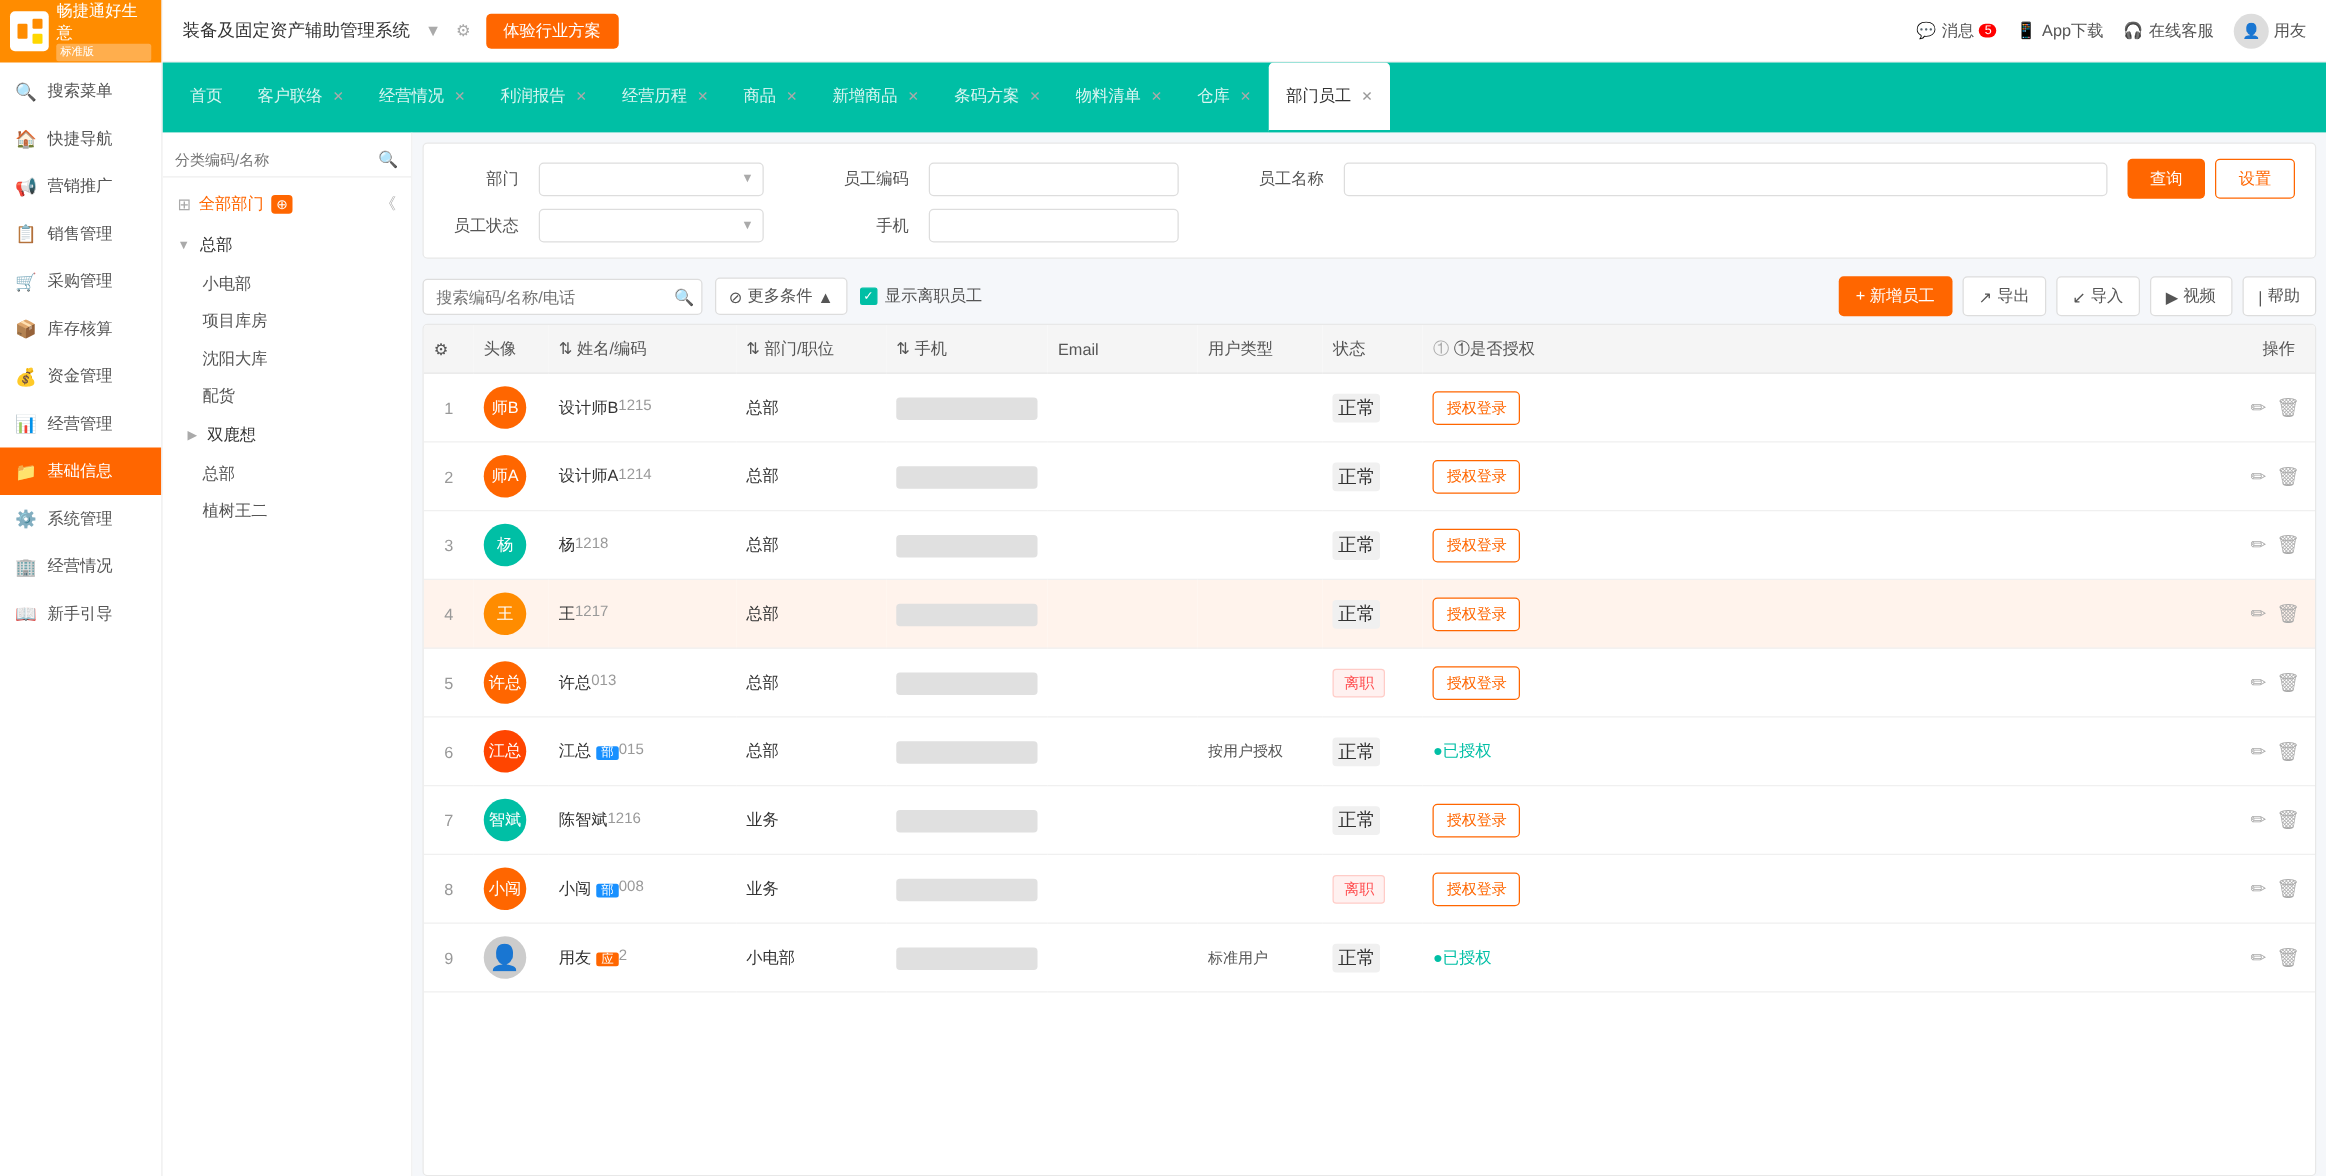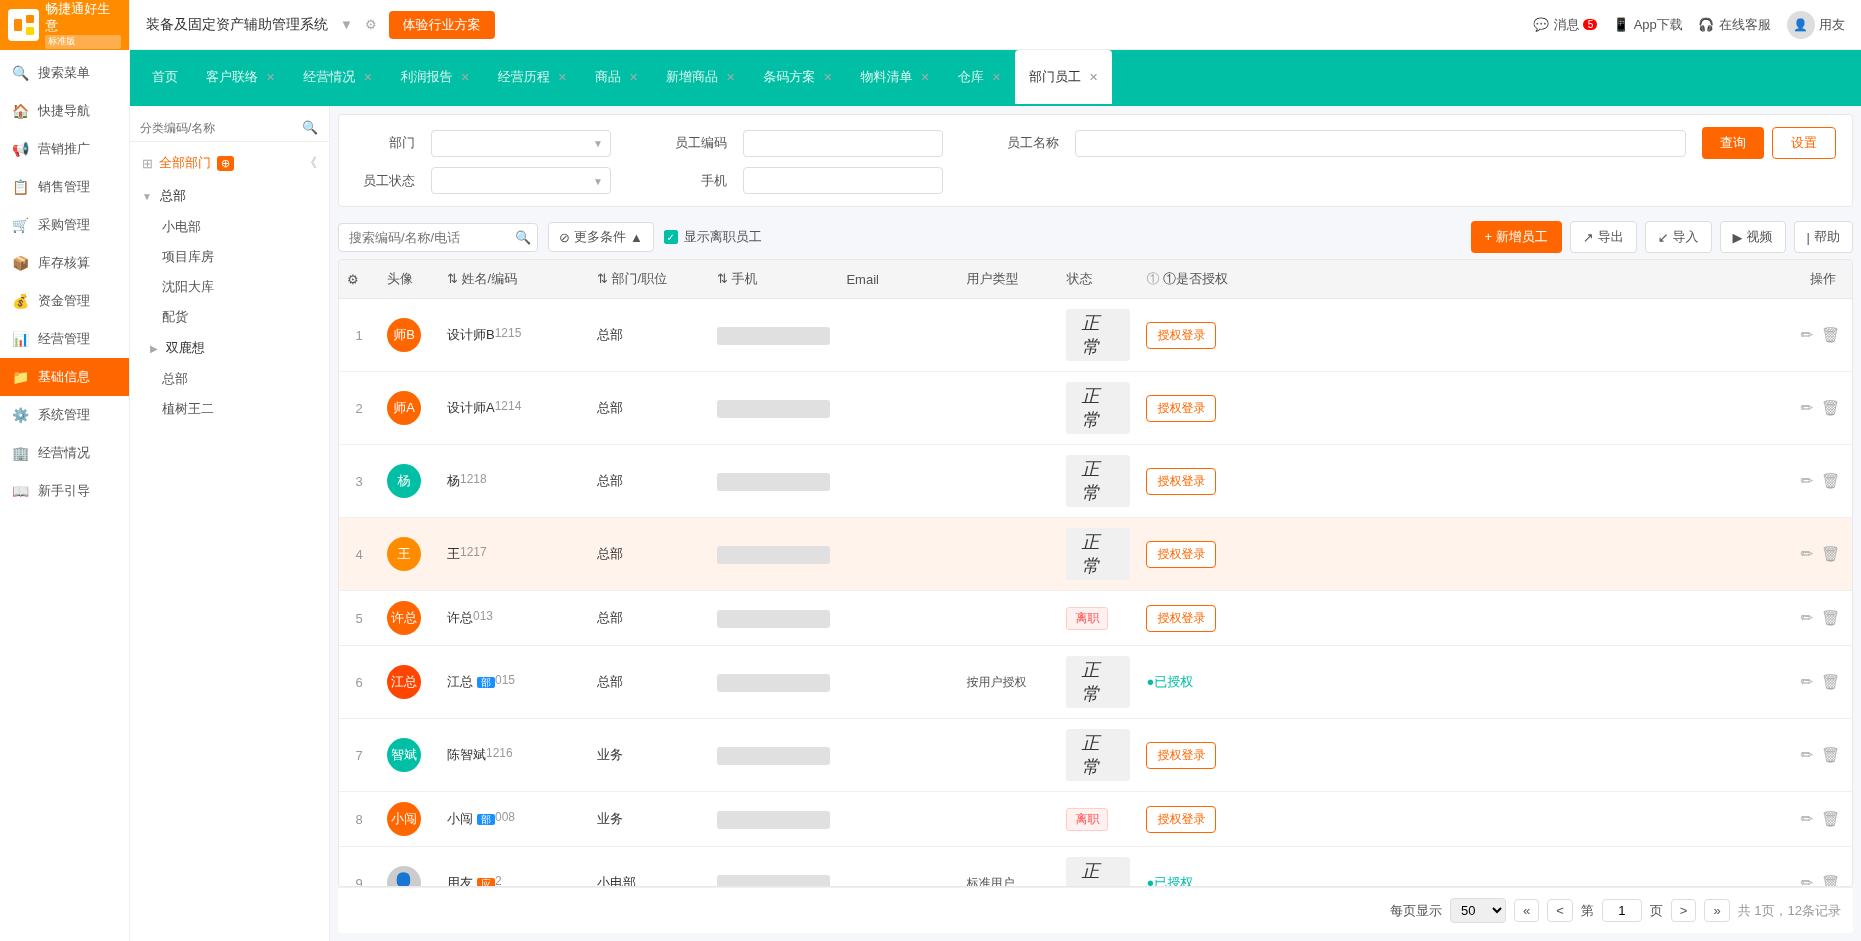--- a/index.html
+++ b/index.html
@@ -64,21 +64,21 @@
     .filter-select-wrap { position: relative; display: inline-block; }
     .filter-select-wrap::after { content: "▼"; position: absolute; right: 8px; top: 50%; transform: translateY(-50%); font-size: 10px; color: #aaa; pointer-events: none; }
     .filter-input { border: 1px solid #ddd; border-radius: 4px; padding: 5px 10px; font-size: 13px; color: #333; min-width: 200px; }
     .filter-buttons { margin-left: auto; display: flex; gap: 8px; }
     .btn-query { background: #ff6600; color: #fff; border: none; border-radius: 4px; padding: 6px 18px; cursor: pointer; font-size: 13px; }
     .btn-set { background: #fff; color: #ff6600; border: 1px solid #ff6600; border-radius: 4px; padding: 6px 18px; cursor: pointer; font-size: 13px; }
 
     
     .action-bar { display: flex; align-items: center; gap: 10px; padding: 6px 8px; background: #f5f7fa; }
     .search-input-wrap { position: relative; display: flex; align-items: center; }
-    .search-input-wrap input { border: 1px solid #ddd; border-radius: 4px; padding: 6px 32px 6px 10px; font-size: 13px; color: #333; background: #fff; width: 200px; }
+    .search-input-wrap input { border: 1px solid #ddd; border-radius: 4px; padding: 6px 32px 6px 10px; font-size: 13px; color: #333; background: #fff; width: 224px; }
     .search-input-wrap .s-btn { position: absolute; right: 6px; color: #aaa; cursor: pointer; }
     .more-filter { display: flex; align-items: center; gap: 4px; color: #555; cursor: pointer; font-size: 13px; background: #fff; border: 1px solid #ddd; border-radius: 4px; padding: 5px 10px; }
     .show-resigned { display: flex; align-items: center; gap: 6px; color: #555; font-size: 13px; }
     .checkbox-custom { width: 14px; height: 14px; border: 1px solid #00bfa5; border-radius: 2px; background: #00bfa5; display: flex; align-items: center; justify-content: center; cursor: pointer; }
     .checkbox-custom::after { content: "✓"; color: #fff; font-size: 10px; }
     .action-right { margin-left: auto; display: flex; gap: 8px; align-items: center; }
     .btn-add { background: #ff6600; color: #fff; border: none; border-radius: 4px; padding: 7px 14px; cursor: pointer; font-size: 13px; display: flex; align-items: center; gap: 4px; margin-left: 38px; }
     .btn-outline { background: #fff; color: #555; border: 1px solid #ddd; border-radius: 4px; padding: 6px 12px; cursor: pointer; font-size: 13px; display: flex; align-items: center; gap: 4px; }
 
     
@@ -86,21 +86,21 @@
     table { width: 100%; border-collapse: collapse; }
     thead tr { background: #f5f5f5; }
     thead th { padding: 10px 8px; text-align: left; color: #555; font-weight: 500; font-size: 13px; border-bottom: 1px solid #e8e8e8; white-space: nowrap; }
     tbody tr { border-bottom: 1px solid #f0f0f0; }
     tbody tr.highlighted { background: #fff3ec; }
     tbody td { padding: 10px 8px; color: #333; font-size: 13px; }
     .avatar-circle { width: 34px; height: 34px; border-radius: 50%; display: flex; align-items: center; justify-content: center; color: #fff; font-size: 13px; font-weight: 500; flex-shrink: 0; }
     .name-code { display: flex; flex-direction: row; text-align: right; }
     .name-code .name { color: #333; font-size: 13px; }
     .name-code .code { color: #999; font-size: 12px; }
-    .status-normal { color: #333; background: #f0f0f0; border-radius: 3px; padding: 2px 15px; font-size: 18px; display: inline-block; font-style: italic; }
+    .status-normal { color: #333; background: #f0f0f0; border-radius: 3px; padding: 2px 4px; font-size: 15px; display: inline-block; }
     .status-resigned { color: #ff4d4f; background: #fff1f0; border: 1px solid #ffccc7; border-radius: 3px; padding: 2px 8px; font-size: 12px; display: inline-block; }
     .btn-auth { border: 1px solid #ff6600; color: #ff6600; background: #fff; border-radius: 4px; padding: 4px 10px; cursor: pointer; font-size: 12px; white-space: nowrap; }
     .authorized-dot { color: #00bfa5; font-size: 13px; }
     .op-icons { display: flex; gap: 8px; color: #aaa; }
     .op-icon { cursor: pointer; font-size: 15px; }
     .tag-blue { background: #1890ff; color: #fff; border-radius: 2px; padding: 0 4px; font-size: 10px; margin-left: 4px; }
     .tag-orange { background: #ff6600; color: #fff; border-radius: 2px; padding: 0 4px; font-size: 10px; margin-left: 4px; }
     .phone-blur { background: #e0e0e0; border-radius: 3px; color: transparent; font-size: 12px; padding: 2px 20px; user-select: none; }
 
     
@@ -609,31 +609,16 @@
       <div class="op-icons" style="justify-content:flex-end;">
         <span class="op-icon" title="编辑">✏</span>
         <span class="op-icon" title="删除">🗑</span>
       </div>
     </td>
   </tr>
             </tbody>
         </table>
       </div>
 
-      <div class="pagination">
-        <span>每页显示</span>
-        <select>
-          <option>50</option>
-          <option>100</option>
-        </select>
-        <button class="page-btn">«</button>
-        <button class="page-btn">&lt;</button>
-        <span>第</span>
-        <input class="page-input" type="text" value="1" style="">
-        <span>页</span>
-        <button class="page-btn">&gt;</button>
-        <button class="page-btn">»</button>
-        <span class="total-text">共 1页，12条记录</span>
-      </div>
 
     </div>
   </div>
 </div>
 
 </body></html>

